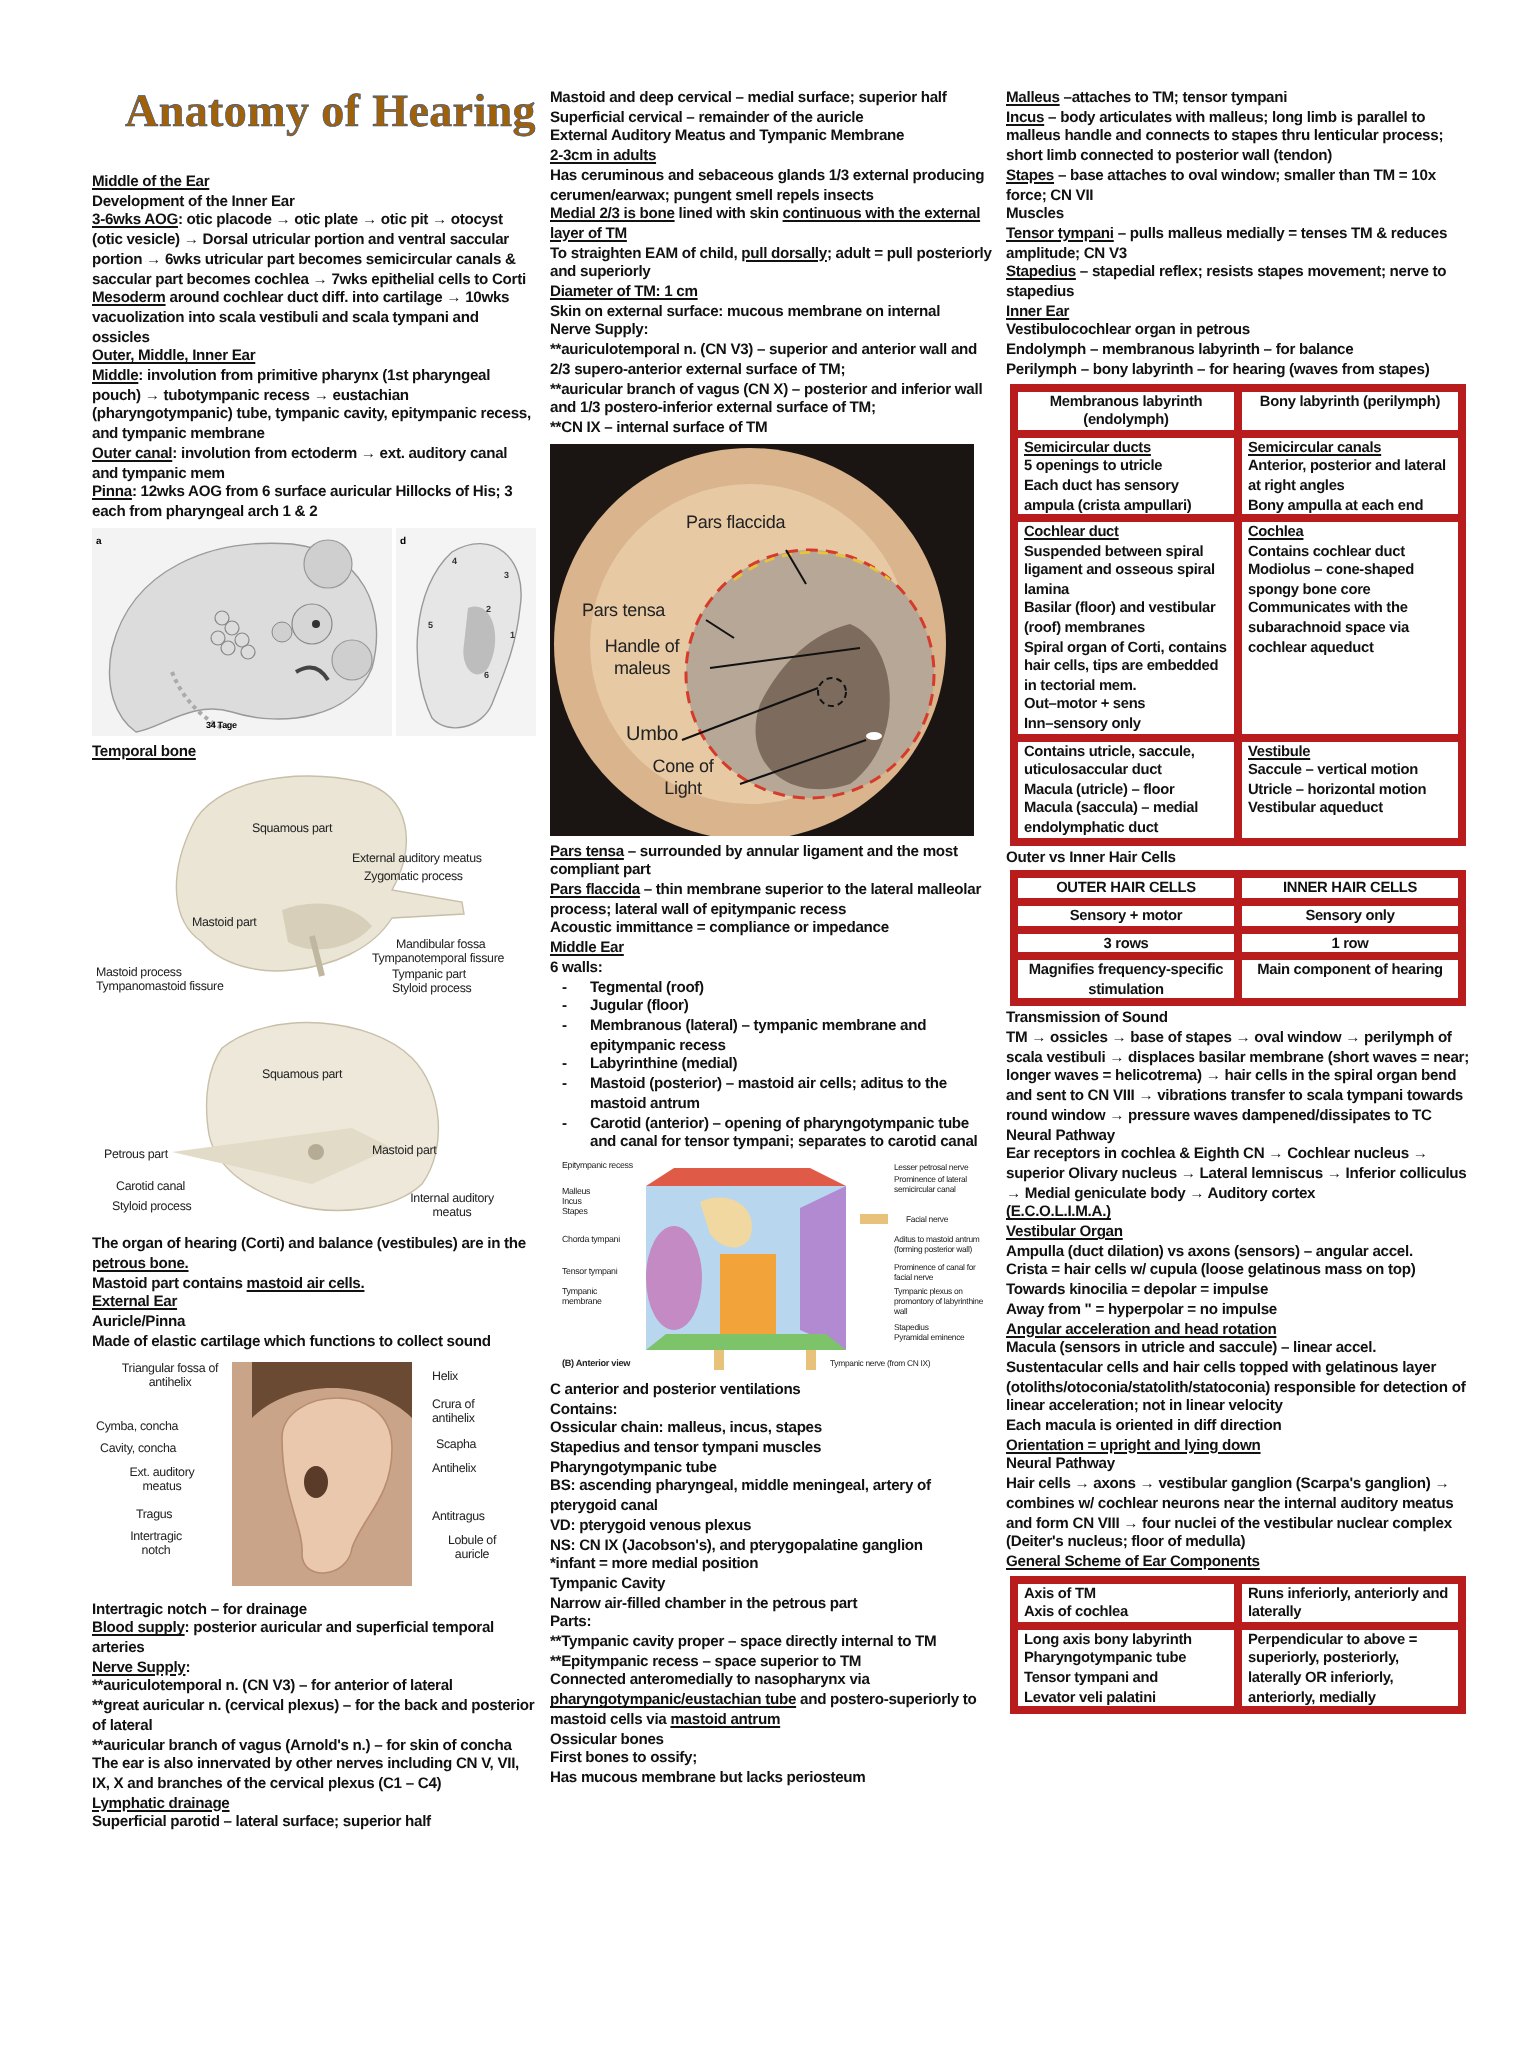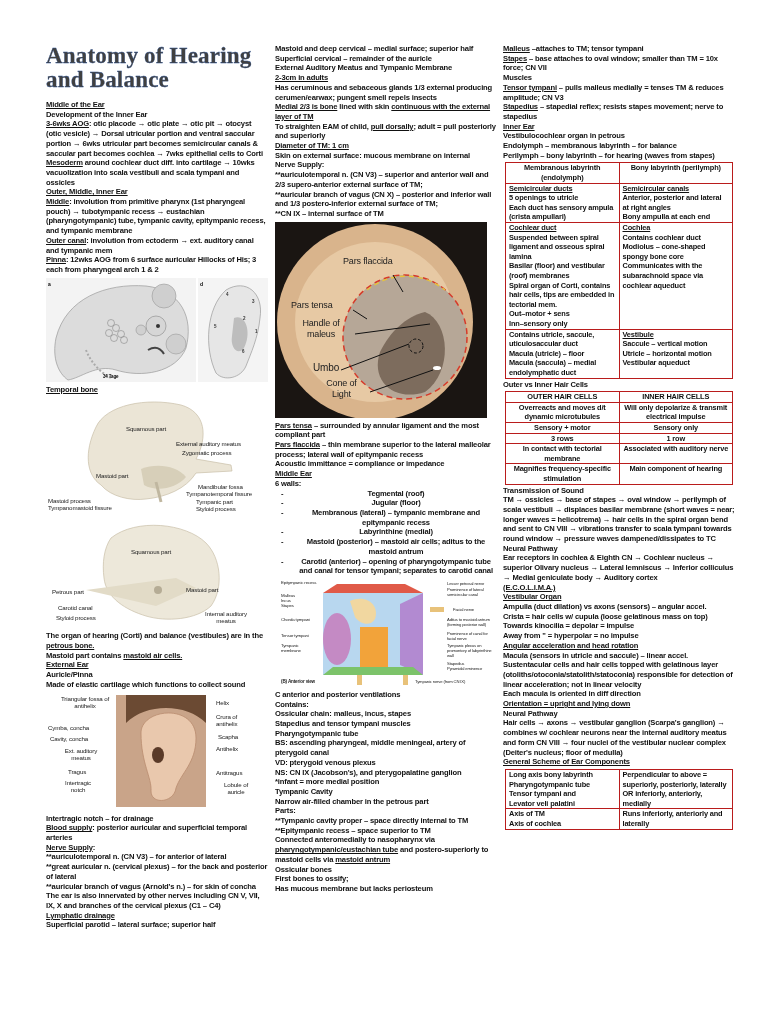--- a/index.html
+++ b/index.html
@@ -3,42 +3,41 @@
 <meta charset="utf-8">
 <style>
   * { box-sizing: border-box; margin: 0; padding: 0; }
   html, body { width: 768px; height: 1024px; background: #ffffff; overflow: hidden; }
   body { font-family: "Liberation Sans", sans-serif; color: #111; position: relative; }
   .page { position: absolute; left: 0; top: 0; width: 768px; height: 1024px; background: #fff; }
   .col { position: absolute; top: 44px; font-size: 7.6px; line-height: 9.7px; font-weight: bold; letter-spacing: -0.15px; }
   .c1 { left: 46px; width: 222px; }
   .c2 { left: 275px; width: 222px; }
   .c3 { left: 503px; width: 232px; }
-  .title { font-family: "Liberation Serif", serif; font-weight: bold; color: #404040; font-size: 23px; line-height: 24px; letter-spacing: 0.2px; margin-bottom: 8px; -webkit-text-stroke: 0.3px #2f5496; }
+  .title { font-family: "Liberation Serif", serif; font-weight: bold; color: #a16207; font-size: 23px; line-height: 24px; letter-spacing: 0.2px; margin-bottom: 18px; text-align: right; -webkit-text-stroke: 0.3px #2f5496; }
   .line { display: block; }
   .u { text-decoration: underline; }
-  .indent li { list-style: none; position: relative; padding-left: 20px; text-align: center; }
+  .indent li { list-style: none; position: relative; padding-left: 20px; }
   .indent li::before { content: "-"; position: absolute; left: 6px; }
   .fig { position: relative; margin: 3px 0; overflow: hidden; }
   .figlabel { position: absolute; font-weight: normal; font-size: 6.2px; line-height: 7px; color: #222; white-space: nowrap; }
   table.t { border-collapse: collapse; width: 228px; margin: 2px 0 1px 2px; }
-  table.t td, table.t th { border: 1px solid #b91c1c; vertical-align: top; padding: 0 3px; font-size: 7.4px; line-height: 9.6px; }
+  table.t td, table.t th { border: 4px solid #b91c1c; vertical-align: top; padding: 0 3px; font-size: 7.4px; line-height: 9.6px; }
   table.t th { font-weight: bold; text-align: center; }
   table.t.center td { text-align: center; }
   .cellline { display: block; }
 </style>
 </head>
 <body>
 
 <div class="page">
 
   <div class="col c1" id="col1">
     <div class="title">
       <span class="line">Anatomy of Hearing</span>
-      <span class="line">and Balance</span>
     </div>
     <div>
         <div class="line"><span class="u">Middle of the Ear</span></div>
         <div class="line"><span>Development of the Inner Ear</span></div>
         <div class="line"><span class="u">3-6wks AOG</span><span>: otic placode → otic plate → otic pit → otocyst (otic vesicle) → Dorsal utricular portion and ventral saccular portion → 6wks utricular part becomes semicircular canals &amp; saccular part becomes cochlea → 7wks epithelial cells to Corti</span></div>
         <div class="line"><span class="u">Mesoderm</span><span> around cochlear duct diff. into cartilage → 10wks vacuolization into scala vestibuli and scala tympani and ossicles</span></div>
         <div class="line"><span class="u">Outer, Middle, Inner Ear</span></div>
         <div class="line"><span class="u">Middle</span><span>: involution from primitive pharynx (1st pharyngeal pouch) → tubotympanic recess → eustachian (pharyngotympanic) tube, tympanic cavity, epitympanic recess, and tympanic membrane</span></div>
         <div class="line"><span class="u">Outer canal</span><span>: involution from ectoderm → ext. auditory canal and tympanic mem</span></div>
         <div class="line"><span class="u">Pinna</span><span>: 12wks AOG from 6 surface auricular Hillocks of His; 3 each from pharyngeal arch 1 &amp; 2</span></div>
@@ -268,20 +267,21 @@
         <div class="line"><span class="u">pharyngotympanic/eustachian tube</span><span> and postero-superiorly to mastoid cells via </span><span class="u">mastoid antrum</span></div>
         <div class="line"><span>Ossicular bones</span></div>
         <div class="line"><span>First bones to ossify;</span></div>
         <div class="line"><span>Has mucous membrane but lacks periosteum</span></div>
       </div>
   </div>
 
   <div class="col c3" id="col3">
     <div>
         <div class="line"><span class="u">Malleus</span><span> –attaches to TM; tensor tympani</span></div>
+        <div class="line"><span class="u">Incus</span><span> – body articulates with malleus; long limb is parallel to malleus handle and connects to stapes thru lenticular process; short limb connected to posterior wall (tendon)</span></div>
         <div class="line"><span class="u">Stapes</span><span> – base attaches to oval window; smaller than TM = 10x force; CN VII</span></div>
         <div class="line"><span>Muscles</span></div>
         <div class="line"><span class="u">Tensor tympani</span><span> – pulls malleus medially = tenses TM &amp; reduces amplitude; CN V3</span></div>
         <div class="line"><span class="u">Stapedius</span><span> – stapedial reflex; resists stapes movement; nerve to stapedius</span></div>
         <div class="line"><span class="u">Inner Ear</span></div>
         <div class="line"><span>Vestibulocochlear organ in petrous</span></div>
         <div class="line"><span>Endolymph – membranous labyrinth – for balance</span></div>
         <div class="line"><span>Perilymph – bony labyrinth – for hearing (waves from stapes)</span></div>
       </div>
 
@@ -341,34 +341,26 @@
     <div>Outer vs Inner Hair Cells</div>
     <table class="t center">
       <thead>
         <tr>
           <th style="width:50%;">OUTER HAIR CELLS</th>
           <th>INNER HAIR CELLS</th>
         </tr>
       </thead>
       <tbody id="hair-body">
           <tr>
-            <td>Overreacts and moves d/t dynamic microtubules</td>
-            <td>Will only depolarize &amp; transmit electrical impulse</td>
-          </tr>
-          <tr>
             <td>Sensory + motor</td>
             <td>Sensory only</td>
           </tr>
           <tr>
             <td>3 rows</td>
             <td>1 row</td>
-          </tr>
-          <tr>
-            <td>In contact with tectorial membrane</td>
-            <td>Associated with auditory nerve</td>
           </tr>
           <tr>
             <td>Magnifies frequency-specific stimulation</td>
             <td>Main component of hearing</td>
           </tr>
         </tbody>
     </table>
 
     <div>
         <div class="line"><span>Transmission of Sound</span></div>
@@ -388,34 +380,34 @@
         <div class="line"><span class="u">Orientation = upright and lying down</span></div>
         <div class="line"><span>Neural Pathway</span></div>
         <div class="line"><span>Hair cells → axons → vestibular ganglion (Scarpa's ganglion) → combines w/ cochlear neurons near the internal auditory meatus and form CN VIII → four nuclei of the vestibular nuclear complex (Deiter's nucleus; floor of medulla)</span></div>
         <div class="line"><span class="u">General Scheme of Ear Components</span></div>
       </div>
 
     <table class="t">
       <tbody id="scheme-body">
           <tr>
             <td style="width: 50%;">
+              <span class="cellline">Axis of TM</span>
+              <span class="cellline">Axis of cochlea</span>
+            </td>
+            <td>
+              <span class="cellline">Runs inferiorly, anteriorly and laterally</span>
+            </td>
+          </tr>
+          <tr>
+            <td style="width: 50%;">
               <span class="cellline">Long axis bony labyrinth</span>
               <span class="cellline">Pharyngotympanic tube</span>
               <span class="cellline">Tensor tympani and</span>
               <span class="cellline">Levator veli palatini</span>
             </td>
             <td>
               <span class="cellline">Perpendicular to above = superiorly, posteriorly, laterally OR inferiorly, anteriorly, medially</span>
             </td>
           </tr>
-          <tr>
-            <td style="width: 50%;">
-              <span class="cellline">Axis of TM</span>
-              <span class="cellline">Axis of cochlea</span>
-            </td>
-            <td>
-              <span class="cellline">Runs inferiorly, anteriorly and laterally</span>
-            </td>
-          </tr>
         </tbody>
     </table>
   </div>
 </div>
 
 </body></html>

